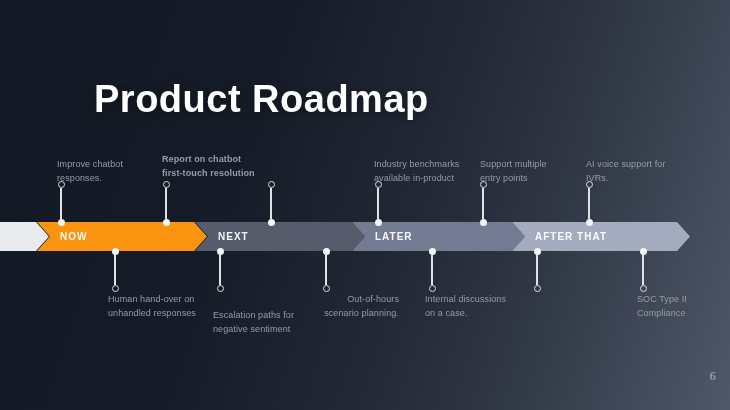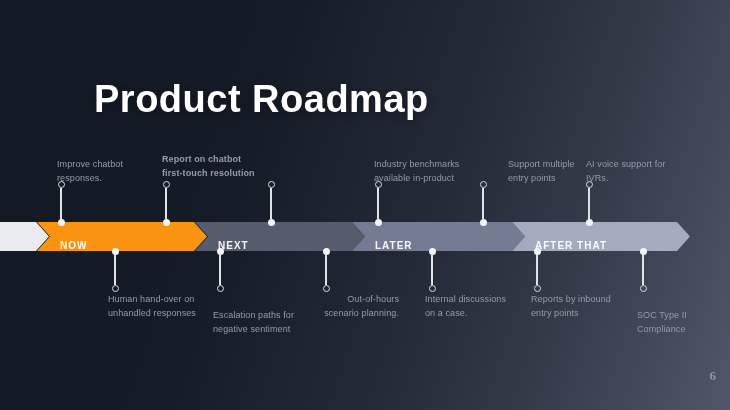--- a/index.html
+++ b/index.html
@@ -19,21 +19,21 @@
     position: absolute; left: 94px; top: 78px;
     font-size: 38px; font-weight: bold; color: #ffffff;
     letter-spacing: 0.5px;
     text-shadow: 0 2px 8px rgba(0,0,0,0.35);
   }
   
   .stage {
     position: absolute; top: 222px; height: 29px;
     clip-path: polygon(0 0, calc(100% - 13px) 0, 100% 50%,
                        calc(100% - 13px) 100%, 0 100%, 13px 50%);
-    display: flex; align-items: flex-end;
+    display: flex; align-items: center;
     box-sizing: border-box; padding-left: 23px;
     font-size: 10px; font-weight: bold; letter-spacing: 1px;
     color: rgba(255,255,255,0.95);
     z-index: 2;
   }
   .stage-stub  { left: -30px; width: 79px;  background: #e8eaee; }
   .stage-now   { left: 37px;  width: 170px; background: #f99310; }
   .stage-next  { left: 195px; width: 170px; background: #565c6c; }
   .stage-later { left: 352px; width: 173px; background: #747c93; }
   .stage-after { left: 512px; width: 178px; background: #a4abbe; }
@@ -68,21 +68,21 @@
 </head>
 <body>
 
 <div class="slide">
 
   <div class="title">Product Roadmap</div>
 
   <div class="callout" style="left:57px;  top:157px; width:90px;">Improve chatbot responses.</div>
   <div class="callout" style="left:162px; top:152px; width:100px;font-weight:bold;">Report on chatbot first-touch resolution</div>
   <div class="callout" style="left:374px; top:157px; width:96px;">Industry benchmarks available in-product</div>
-  <div class="callout" style="left:480px; top:157px; width:80px;margin-left:28px;">Support multiple entry points</div>
+  <div class="callout" style="left:480px; top:157px; width:80px;">Support multiple entry points</div>
   <div class="callout" style="left:586px; top:157px; width:92px;">AI voice support for IVRs.</div>
 
   <div class="connector top" style="left:57.5px">
     <div class="c-ring"></div>
       <div class="c-line"></div>
       <div class="c-dot"></div>
   </div>
   <div class="connector top" style="left:162.5px">
     <div class="c-ring"></div>
       <div class="c-line"></div>
@@ -151,17 +151,16 @@
   <div class="connector bottom" style="left:639.5px">
     <div class="c-dot"></div>
       <div class="c-line"></div>
       <div class="c-ring"></div>
   </div>
 
   <div class="callout" style="left:108px; top:292px; width:95px;">Human hand-over on unhandled responses</div>
   <div class="callout" style="left:213px; top:292px; width:92px;margin-top:16px;">Escalation paths for negative sentiment</div>
   <div class="callout" style="left:319px; top:292px; width:80px;text-align:right;">Out-of-hours scenario planning.</div>
   <div class="callout" style="left:425px; top:292px; width:90px;">Internal discussions on a case.</div>
-  <div class="callout" style="left:531px; top:292px; width:90px;">Reports by inbound entry points</div>
-  <div class="callout" style="left:637px; top:308px; width:70px;">SOC Type II Compliance</div>
+  <div class="callout" style="left:637px; top:292px; width:70px;">SOC Type II Compliance</div>
 
   <div class="page-number">6</div>
 </div>
 
 </body></html>

